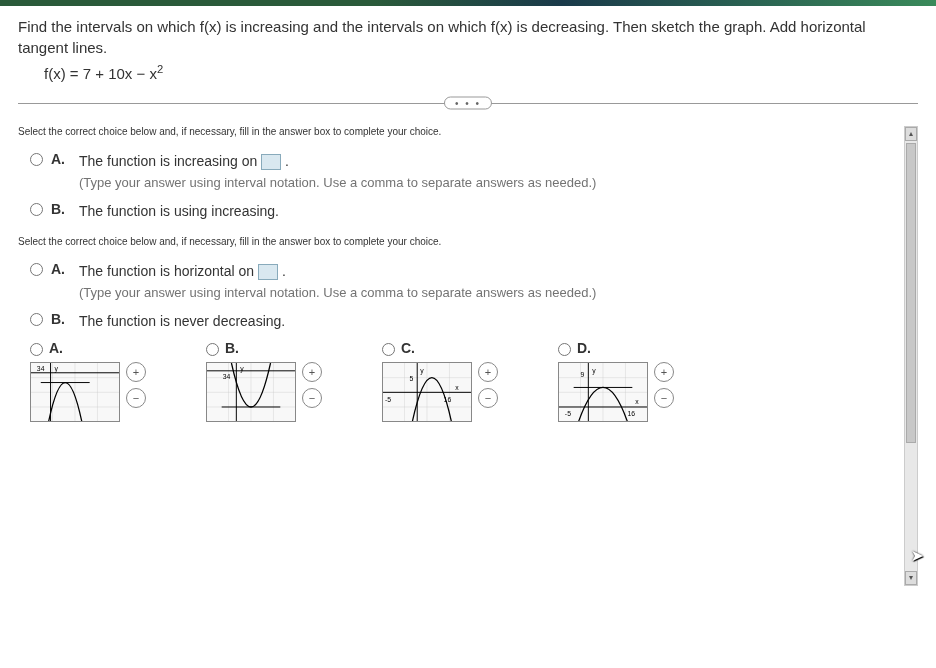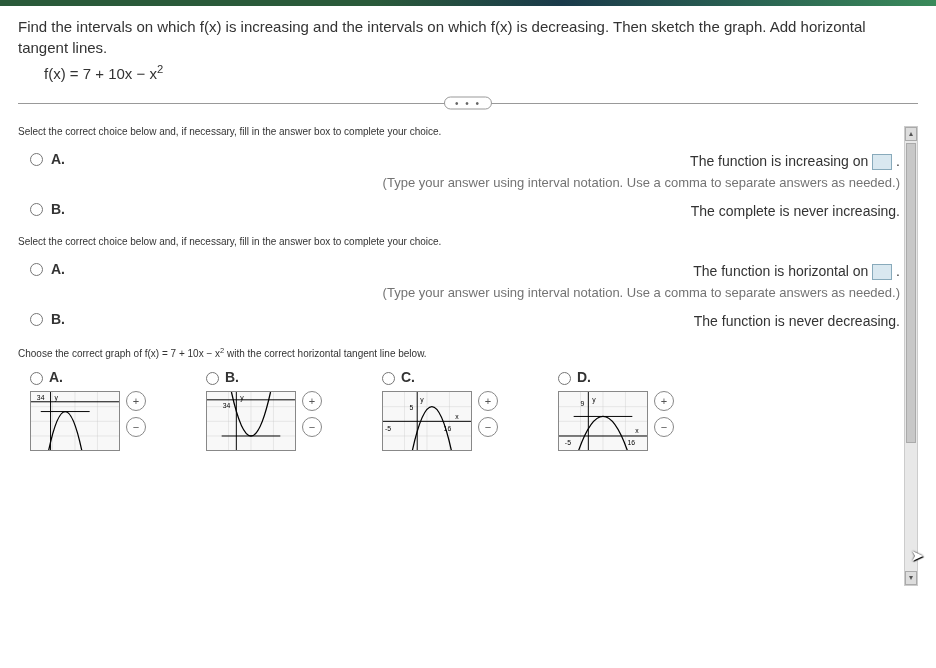--- a/index.html
+++ b/index.html
@@ -91,21 +91,21 @@
       display: flex;
       align-items: flex-start;
       margin: 8px 0 8px 12px;
       gap: 8px;
     }
     .choice-radio {
       margin-top: 2px;
       cursor: pointer;
     }
     .choice-label { font-weight: bold; min-width: 20px; }
-    .choice-body { flex: 1; line-height: 1.5; text-align: right; }
+    .choice-body { flex: 1; line-height: 1.5; }
     .answer-box {
       display: inline-block;
       width: 20px;
       height: 16px;
       background: #d9e8f0;
       border: 1px solid #8ab;
       vertical-align: middle;
       cursor: text;
     }
     .hint { font-size: 13px; color: #737373; }
@@ -197,21 +197,21 @@
         <span class="answer-box"></span>
         <span>.</span><br>
         <span class="hint">(Type your answer using interval notation. Use a comma to separate answers as needed.)</span>
       </div>
     </div>
 
     <div class="choice-row">
       <input type="radio" name="inc" class="choice-radio" style="">
       <span class="choice-label">B.</span>
       <div class="choice-body">
-        <span>The complete is never increasing.</span>
+        <span>The function is using increasing.</span>
       </div>
     </div>
 
     <div class="prompt" style="margin-top:14px">Select the correct choice below and, if necessary, fill in the answer box to complete your choice.</div>
 
     <div class="choice-row">
       <input type="radio" name="dec" class="choice-radio" style="">
       <span class="choice-label">A.</span>
       <div class="choice-body">
         <span>The function is horizontal on </span>
@@ -222,21 +222,20 @@
     </div>
 
     <div class="choice-row">
       <input type="radio" name="dec" class="choice-radio" style="">
       <span class="choice-label">B.</span>
       <div class="choice-body">
         <span>The function is never decreasing.</span>
       </div>
     </div>
 
-    <div class="prompt graph-prompt">Choose the correct graph of f(x) = 7 + 10x − x<sup>2</sup> with the correct horizontal tangent line below.</div>
 
     <div class="options-row">
 
       <div class="graph-option">
         <div class="graph-option-header">
           <input type="radio" name="graph" class="choice-radio" style="">
           <span class="choice-label">A.</span>
         </div>
         <div class="graph-thumb-row">
           <div class="graph-thumb">

